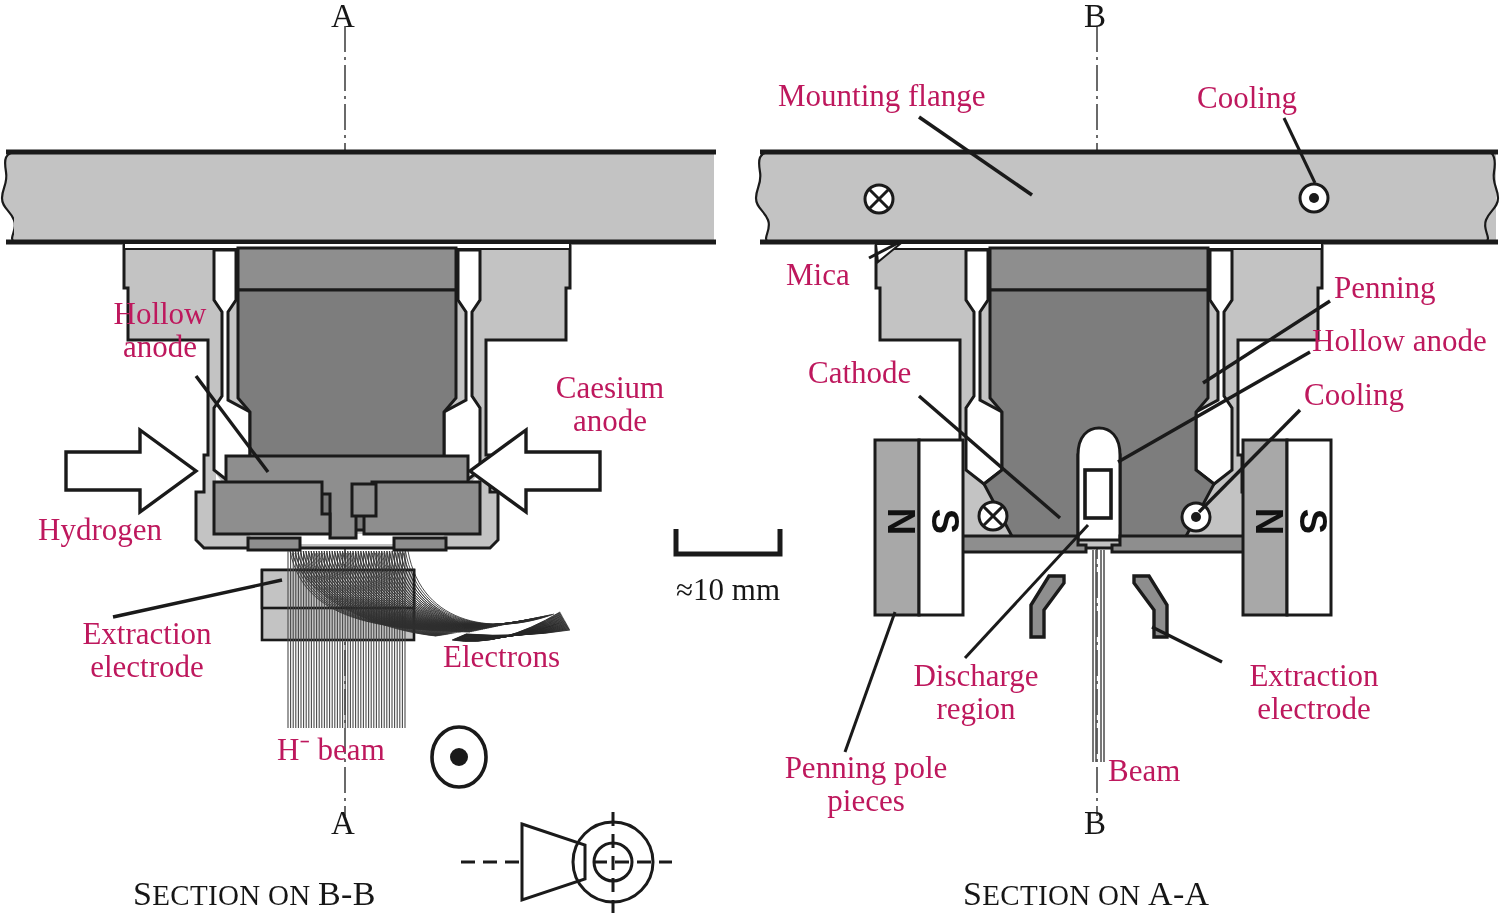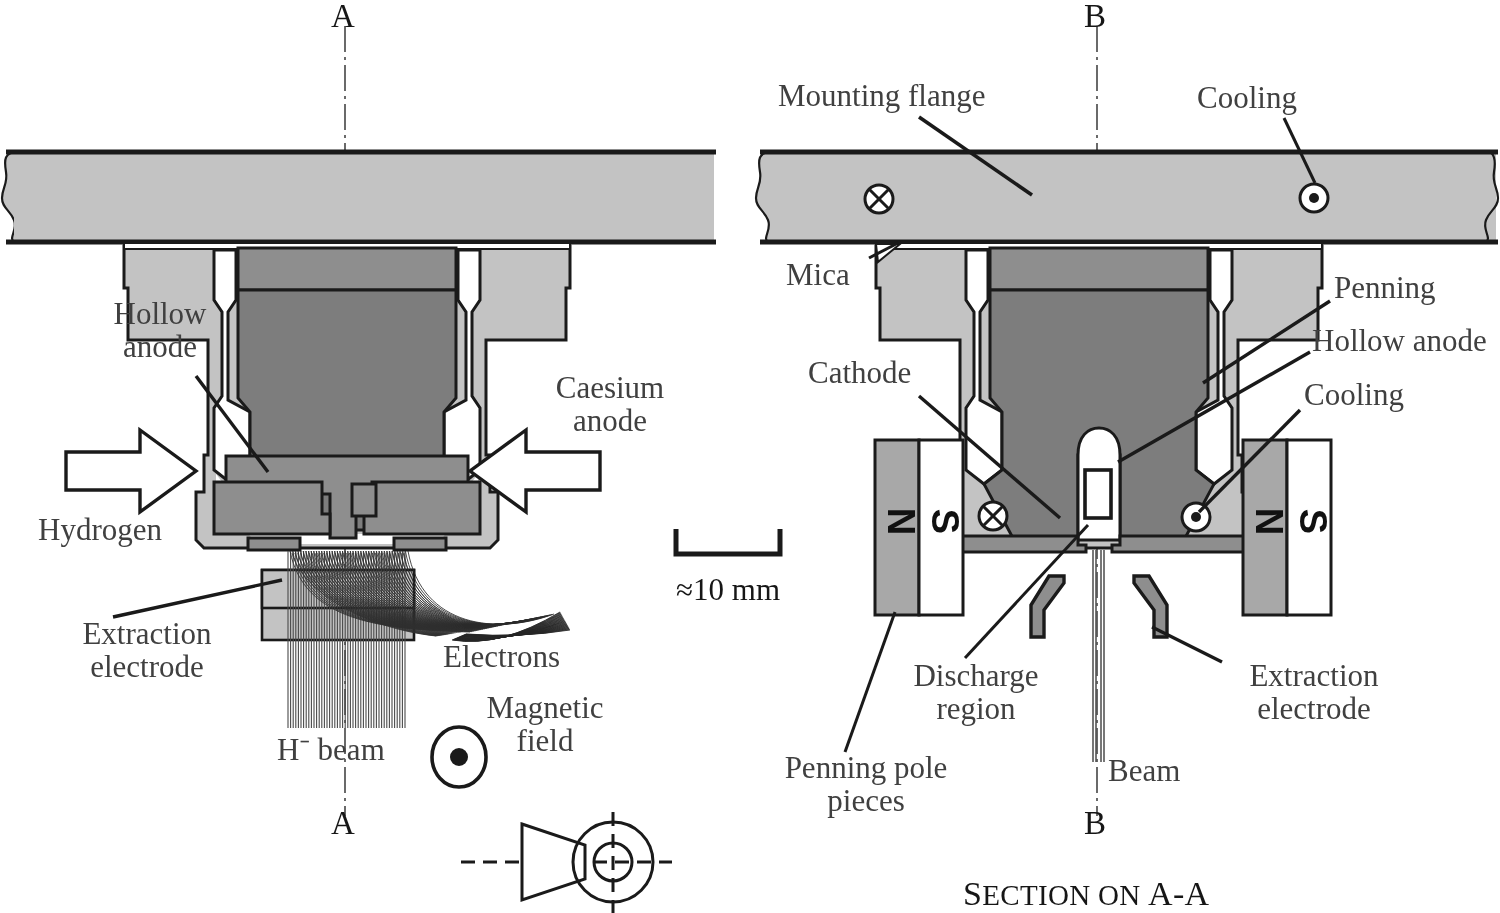--- a/index.html
+++ b/index.html
@@ -1,19 +1,19 @@
 <!DOCTYPE html>
 <html><head>
 <meta charset="utf-8">
 <style>
   html,body{margin:0;padding:0;background:#ffffff;}
   body{width:1500px;height:913px;font-family:"Liberation Serif",serif;color:#1a1a1a;}
   #root{position:relative;width:1500px;height:913px;overflow:hidden;background:#fff;}
   svg{display:block;}
-  .lbl{position:absolute;font-family:"Liberation Serif",serif;font-size:31px;line-height:1.06;color:#404040;white-space:pre;}
+  .lbl{position:absolute;font-family:"Liberation Serif",serif;font-size:31px;line-height:1.06;color:#be185d;white-space:pre;}
   .lbl.c{text-align:center;}
   .caption{position:absolute;font-family:"Liberation Serif",serif;font-size:29px;letter-spacing:.3px;color:#161616;white-space:pre;}
   .caption .big{font-size:34px;}
   .sec-letter{position:absolute;font-family:"Liberation Serif",serif;font-size:33px;color:#161616;}
   .scale-txt{position:absolute;font-family:Liberation Serif, serif;font-size:31px;color:#161616;white-space:pre;}
 </style>
 </head>
 <body>
 
 <div id="root">
@@ -414,25 +414,26 @@
 <div class="lbl c" style="left:520px;top:372px;width:180px;">Caesium
 anode</div>
 
 <div class="lbl" style="left:38px;top:514px;">Hydrogen</div>
 
 <div class="lbl c" style="left:42px;top:618px;width:210px;">Extraction
 electrode</div>
 
 <div class="lbl" style="left:443px;top:641px;">Electrons</div>
 
-<div class="lbl c" style="left:464px;top:692px;width:162px;">Magnetic
-field</div>
 
 <div class="lbl" style="left:277px;top:734px;">H⁻ beam</div>
 
+<div class="caption" style="left:118px;top:842px;">
+  <span class="big">S</span><span>ECTION ON </span><span class="big">B-B</span>
+</div>
 
 <div class="scale-txt" style="left:676px;top:572px;">≈10 mm</div>
 
 <div class="sec-letter" style="left:1084px;top:-2px;">B</div>
 <div class="sec-letter" style="left:1084px;top:805px;">B</div>
 
 <div class="lbl" style="left:778px;top:80px;">Mounting flange</div>
 
 <div class="lbl" style="left:1197px;top:82px;">Cooling</div>
 

